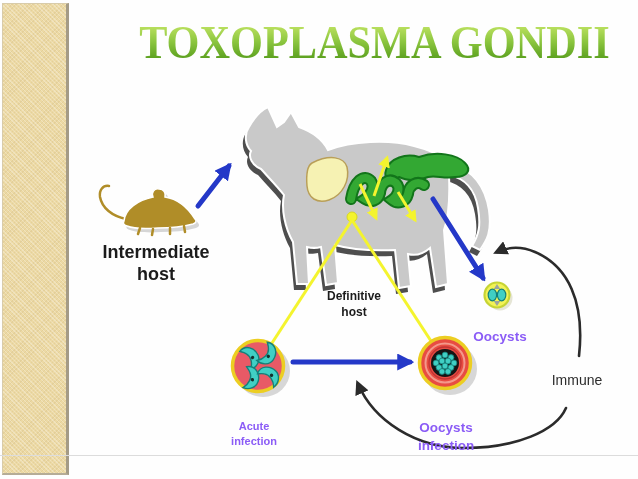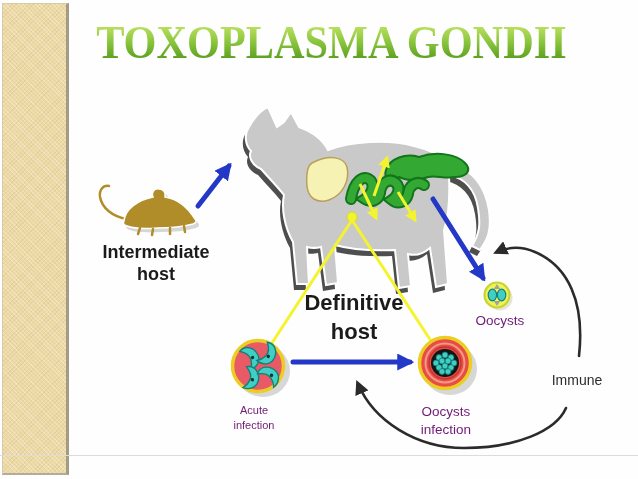--- a/index.html
+++ b/index.html
@@ -14,39 +14,39 @@
       repeating-linear-gradient(45deg, rgba(255,255,255,.28) 0 1px, transparent 1px 3px),
       repeating-linear-gradient(-45deg, rgba(176,148,90,.14) 0 1px, transparent 1px 3px);
     border-right:3px solid #a49b86;
     border-bottom:2px solid #b5ac97;
     border-top:1px solid #d8cbaa;
     border-left:1px solid #d8cbaa;
   }
   .footer-rule{
     position:absolute;left:0;top:455px;width:638px;height:1px;background:#dcdcdc;
   }
-  .title-band{position:absolute;left:70px;top:18px;right:2px;text-align:left;}
+  .title-band{position:absolute;left:70px;top:18px;right:2px;text-align:right;}
   .slide-title{
     display:inline-block;margin:0;
     font-family:"Liberation Serif",serif;font-weight:700;font-size:47px;line-height:1.05;
     letter-spacing:0px;transform:scaleX(.9);transform-origin:center top;
     background:linear-gradient(180deg,#d3ee70 0%,#8cc63f 48%,#448e10 100%);
     -webkit-background-clip:text;background-clip:text;color:transparent;
     white-space:nowrap;
   }
   .title-reflection-clip{
     position:absolute;left:0;right:0;top:64px;height:24px;overflow:hidden;
     text-align:center;pointer-events:none;
   }
   .diagram-svg{position:absolute;left:0;top:0;}
   .lbl{position:absolute;text-align:center;line-height:1.22;}
   .lbl-dark{color:#1b1b1b;font-weight:700;}
-  .lbl-green{color:#701a75;font-weight:400;}
+  .lbl-green{color:#8b5cf6;font-weight:700;margin-top:16px;}
   #lbl-intermediate{left:94px;top:242px;width:124px;font-size:18px;}
-  #lbl-definitive{left:292px;top:289px;width:124px;font-size:22px;line-height:1.3;}
+  #lbl-definitive{left:292px;top:289px;width:124px;font-size:12px;line-height:1.3;}
   #lbl-oocysts{left:460px;top:313px;width:80px;font-size:13.5px;}
   #lbl-acute{left:214px;top:403px;width:80px;font-size:11px;line-height:1.35;}
   #lbl-chronic{left:406px;top:403px;width:80px;font-size:13.5px;line-height:1.35;}
   #lbl-immune{left:534px;top:372px;width:86px;font-size:14px;color:#2d2d2d;font-weight:400;}
 </style>
 </head>
 <body>
 
 <div class="slide">
 

